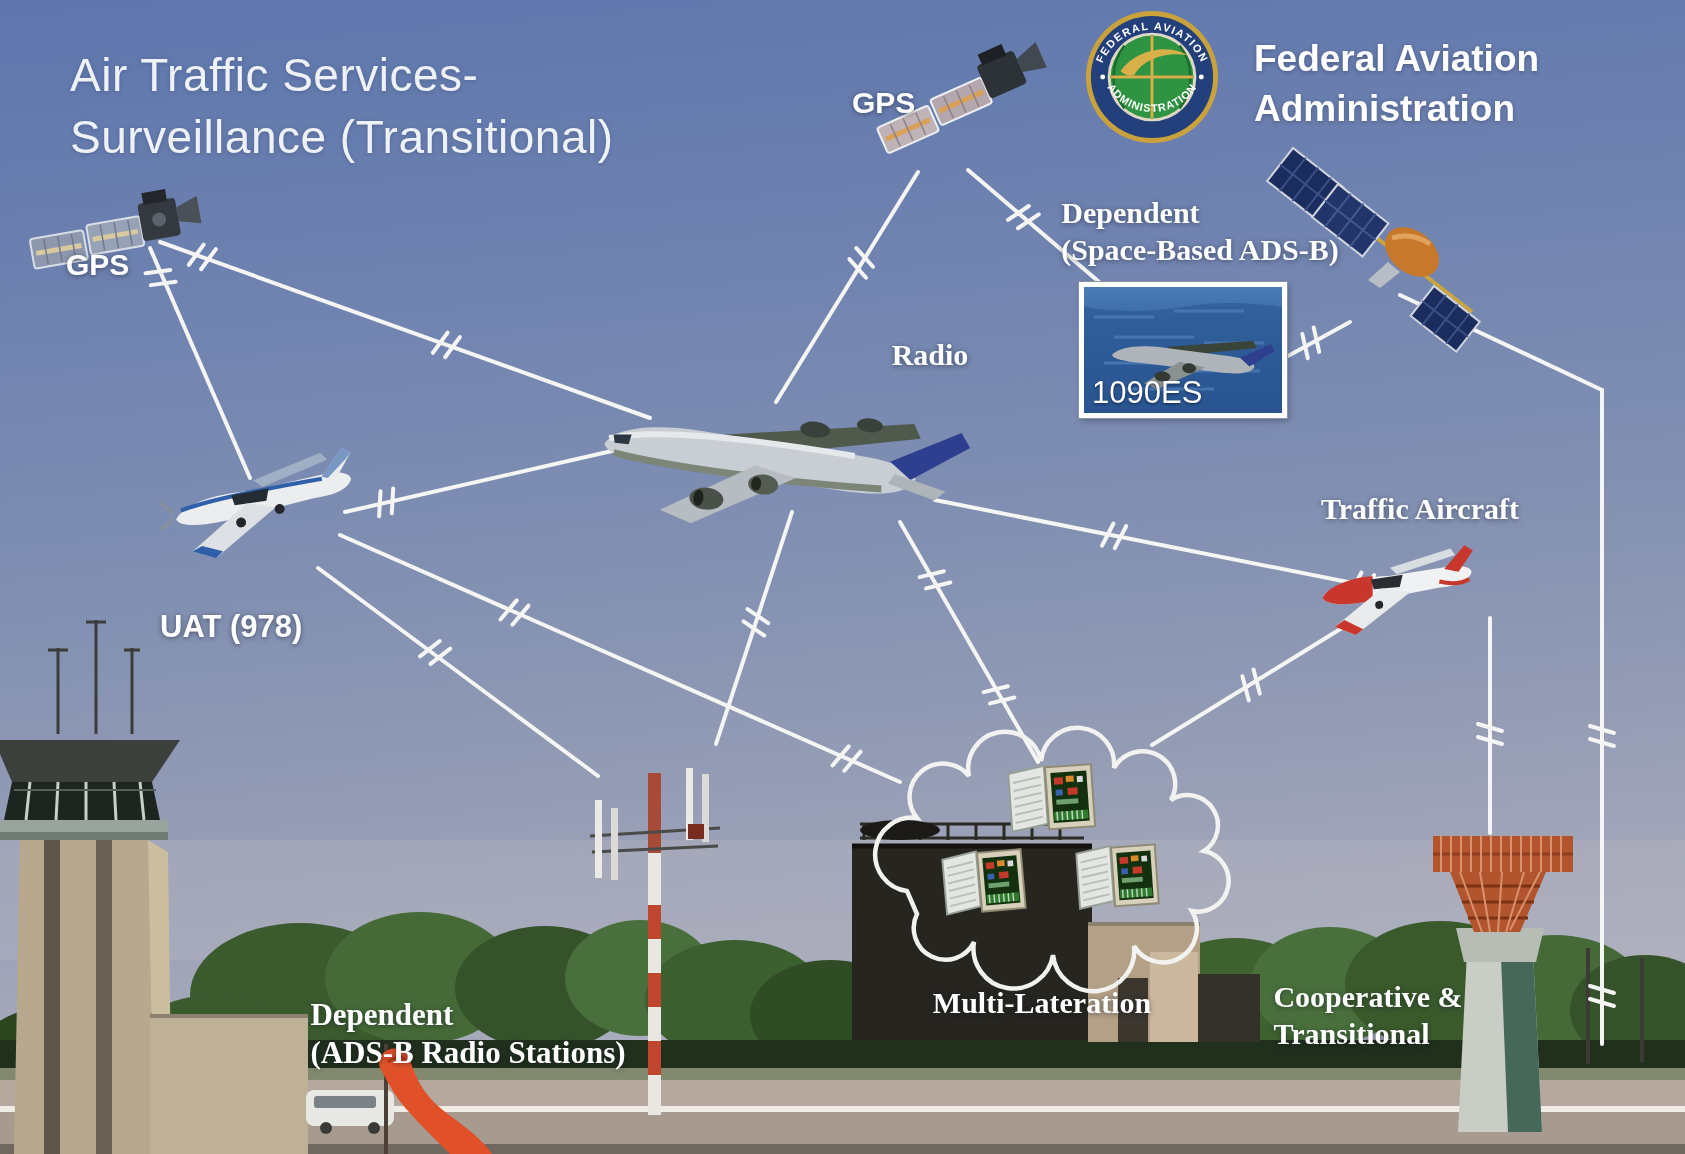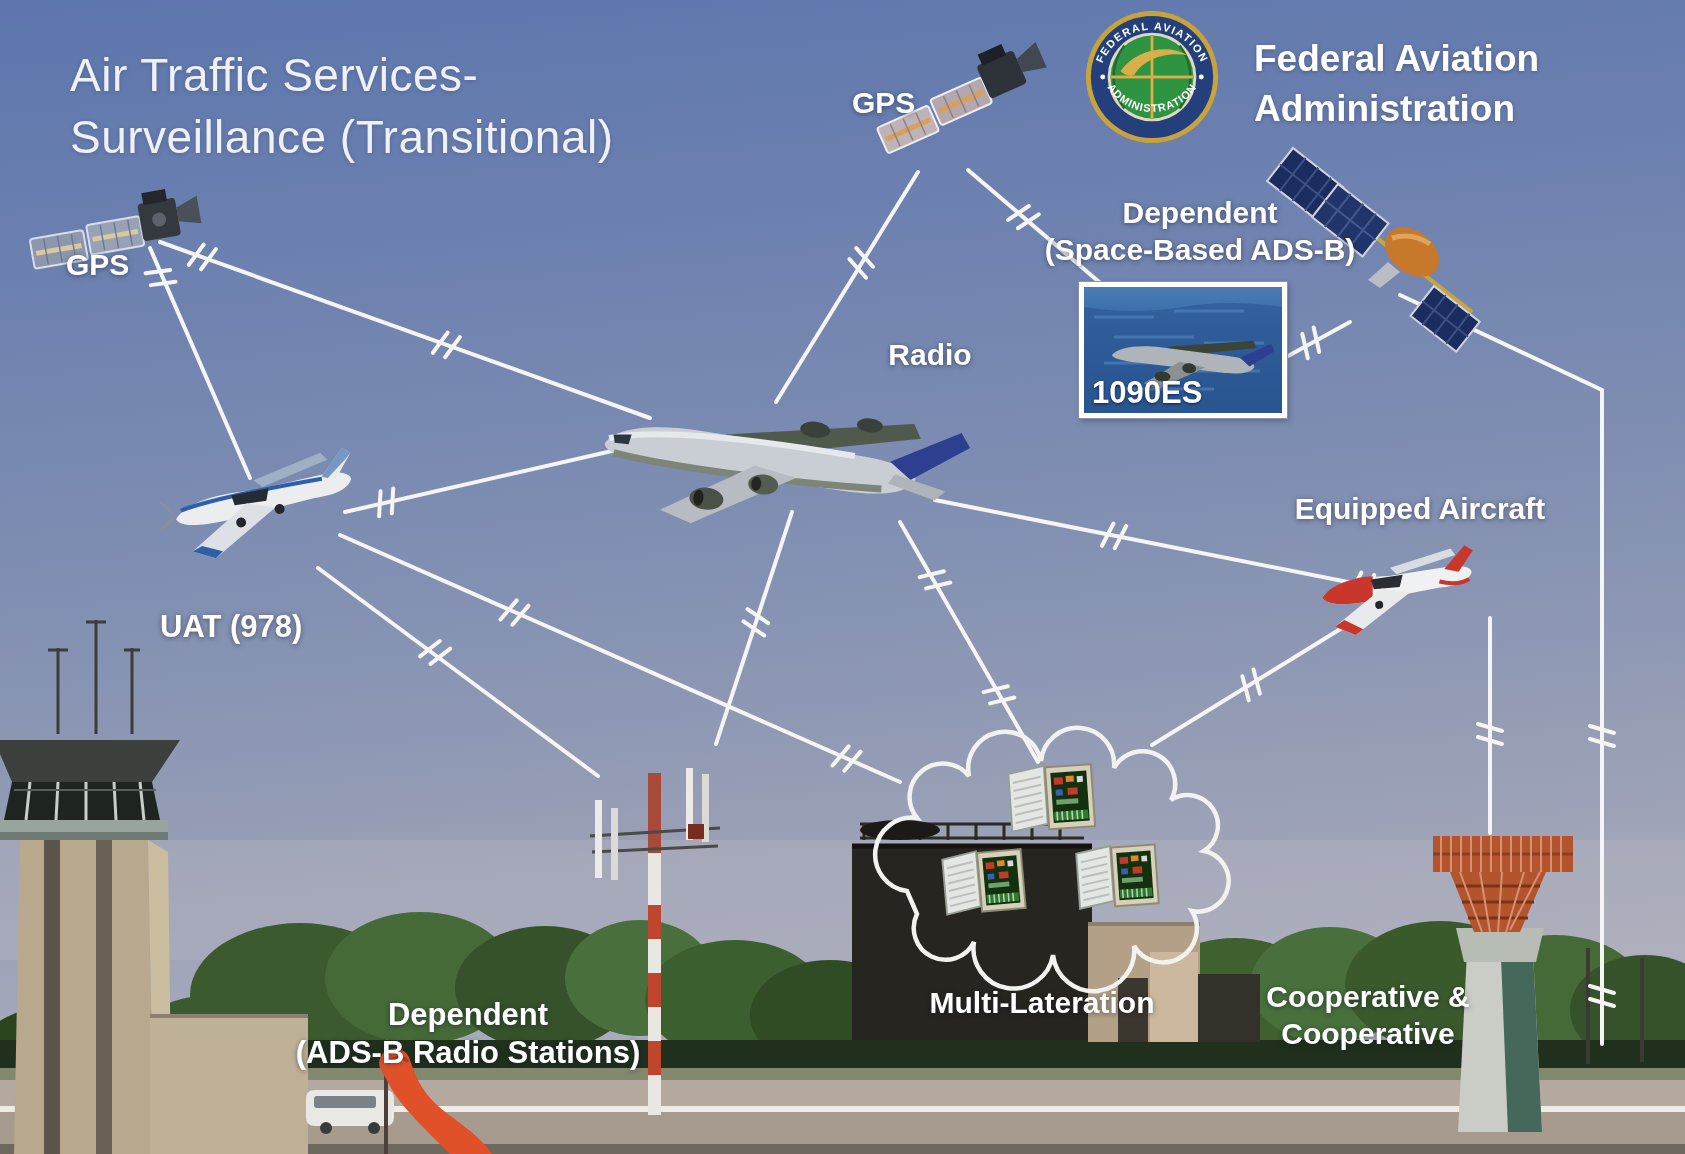--- a/index.html
+++ b/index.html
@@ -6,38 +6,38 @@
   .scene{
     position:relative;width:1685px;height:1154px;overflow:hidden;
     font-family:"Liberation Sans",sans-serif;
     background:linear-gradient(175deg,#5d76ad 0%,#6d81b0 22%,#8290b2 48%,#9aa0b6 70%,#adafbe 88%,#b6b4c0 100%);
   }
   .scene svg.scenery{position:absolute;left:0;top:0;}
   .lbl{
     position:absolute;color:#ffffff;font-weight:bold;white-space:nowrap;
     text-shadow:0 1px 5px rgba(15,20,35,.5);
   }
-  .ctr{transform:translateX(-50%);text-align:center;}
+  .ctr{transform:translateX(-50%);font-family:Liberation Serif, serif;}
   .title{
     position:absolute;left:64px;top:44px;color:#eef1f6;font-weight:400;
     font-size:46px;line-height:62px;letter-spacing:.5px;white-space:nowrap;
     text-shadow:0 1px 4px rgba(30,40,70,.25);
     margin-left:6px;
   }
   .faa-name{
     position:absolute;left:1254px;top:34px;color:#ffffff;font-weight:bold;
     font-size:37px;line-height:50px;white-space:nowrap;text-shadow:0 1px 4px rgba(20,25,50,.35);
   }
   .seal{position:absolute;left:1083px;top:8px;width:138px;height:138px;}
   .inset{
     position:absolute;left:1079px;top:282px;width:198px;height:126px;
     border:5px solid #ffffff;box-shadow:0 0 0 1px #8b93a2,2px 3px 6px rgba(30,35,55,.35);
     background:linear-gradient(180deg,#4a7cb5 0%,#35659f 35%,#2a5590 70%,#224a81 100%);
   }
-  .inset .lbl-in{position:absolute;left:8px;bottom:2px;color:#fff;font-weight:bold;font-size:31px;text-shadow:0 1px 3px rgba(0,0,30,.6);}
+  .inset .lbl-in{position:absolute;left:8px;bottom:2px;color:#fff;font-weight:normal;font-size:31px;text-shadow:0 1px 3px rgba(0,0,30,.6);}
   .fs33{font-size:30px;} .fs31{font-size:31px;line-height:38px;margin-top:20px;} .fs30{font-size:30px;line-height:37px;}
 </style>
 </head>
 <body>
 
 <div class="scene">
 
   <svg class="scenery" width="1685" height="1154" viewBox="0 0 1685 1154">
     <defs>
 
@@ -361,28 +361,28 @@
     <div class="lbl-in">1090ES</div>
   </div>
 
   <div class="lbl ctr fs30" style="left:930px;top:336px;">
     <div>Radio</div>
   </div>
 
   <div class="lbl fs31" style="left:160px;top:588px;">UAT (978)</div>
 
   <div class="lbl ctr fs30" style="left:1420px;top:490px;">
-    <div>Equipped Aircraft</div>
+    <div>Traffic Aircraft</div>
   </div>
 
   <div class="lbl ctr fs31" style="left:468px;top:976px;">
     <div>Dependent</div>
     <div>(ADS-B Radio Stations)</div>
   </div>
 
   <div class="lbl ctr fs30" style="left:1042px;top:984px;">Multi-Lateration</div>
 
   <div class="lbl ctr fs30" style="left:1368px;top:978px;">
     <div>Cooperative &amp;</div>
-    <div>Cooperative</div>
+    <div>Transitional</div>
   </div>
 
 </div>
 
 </body></html>

